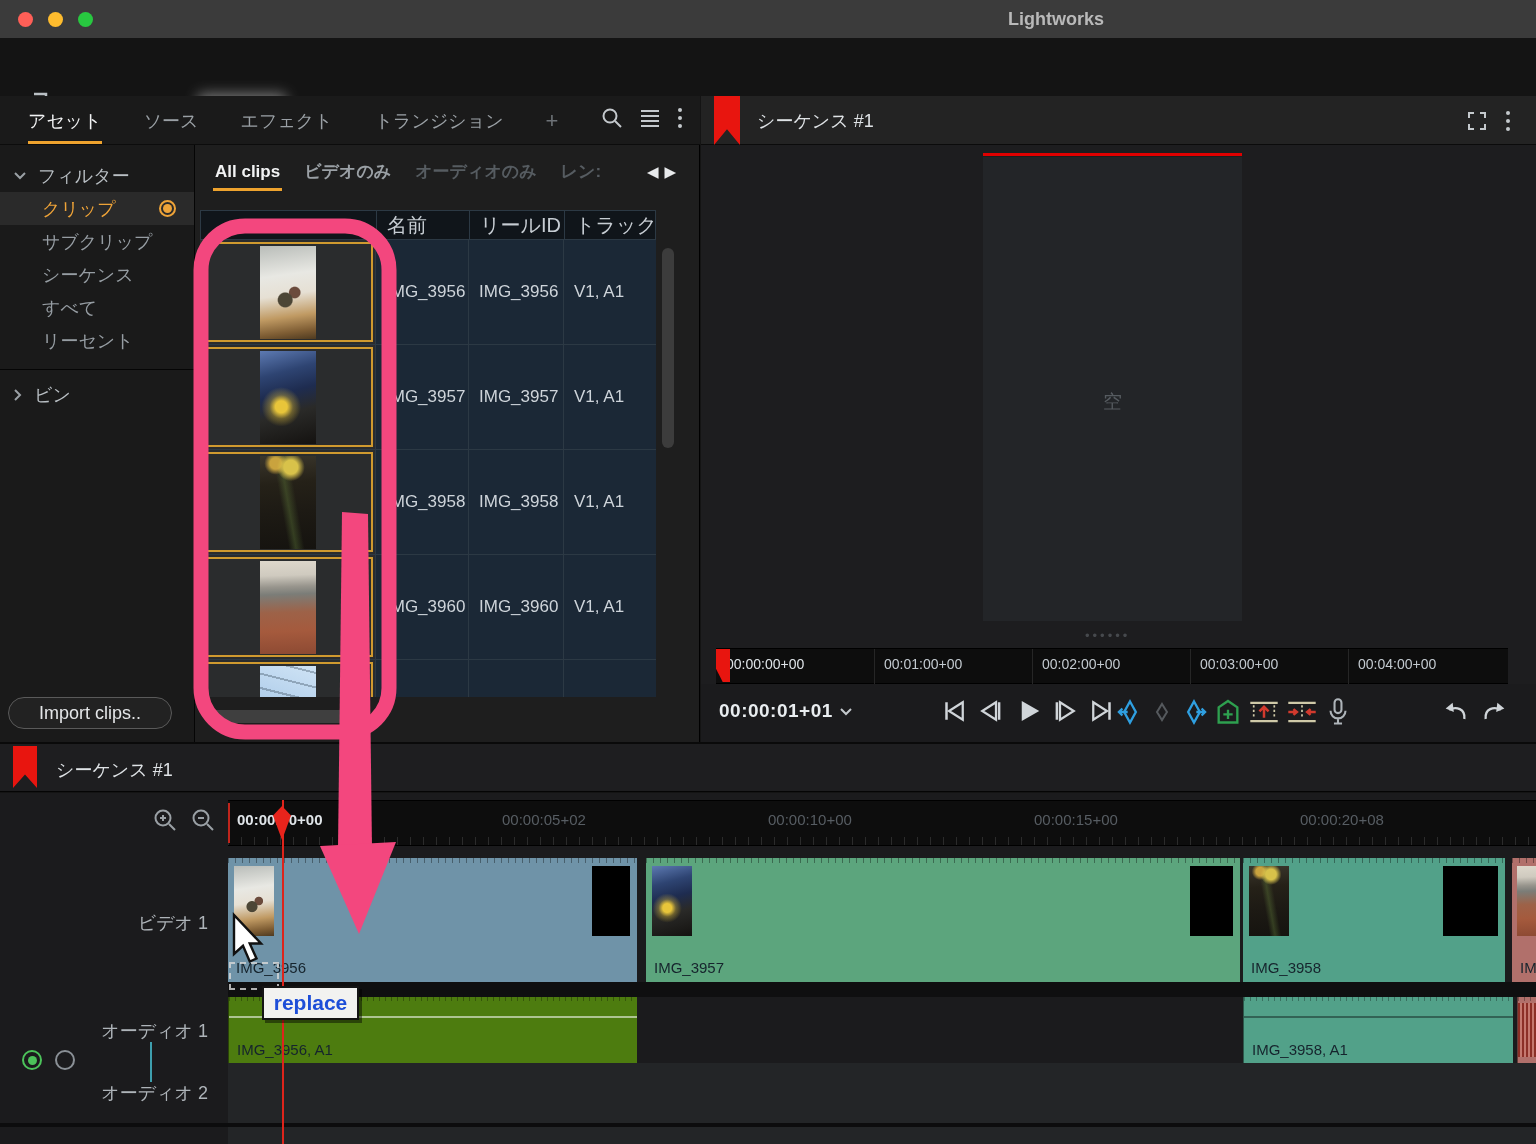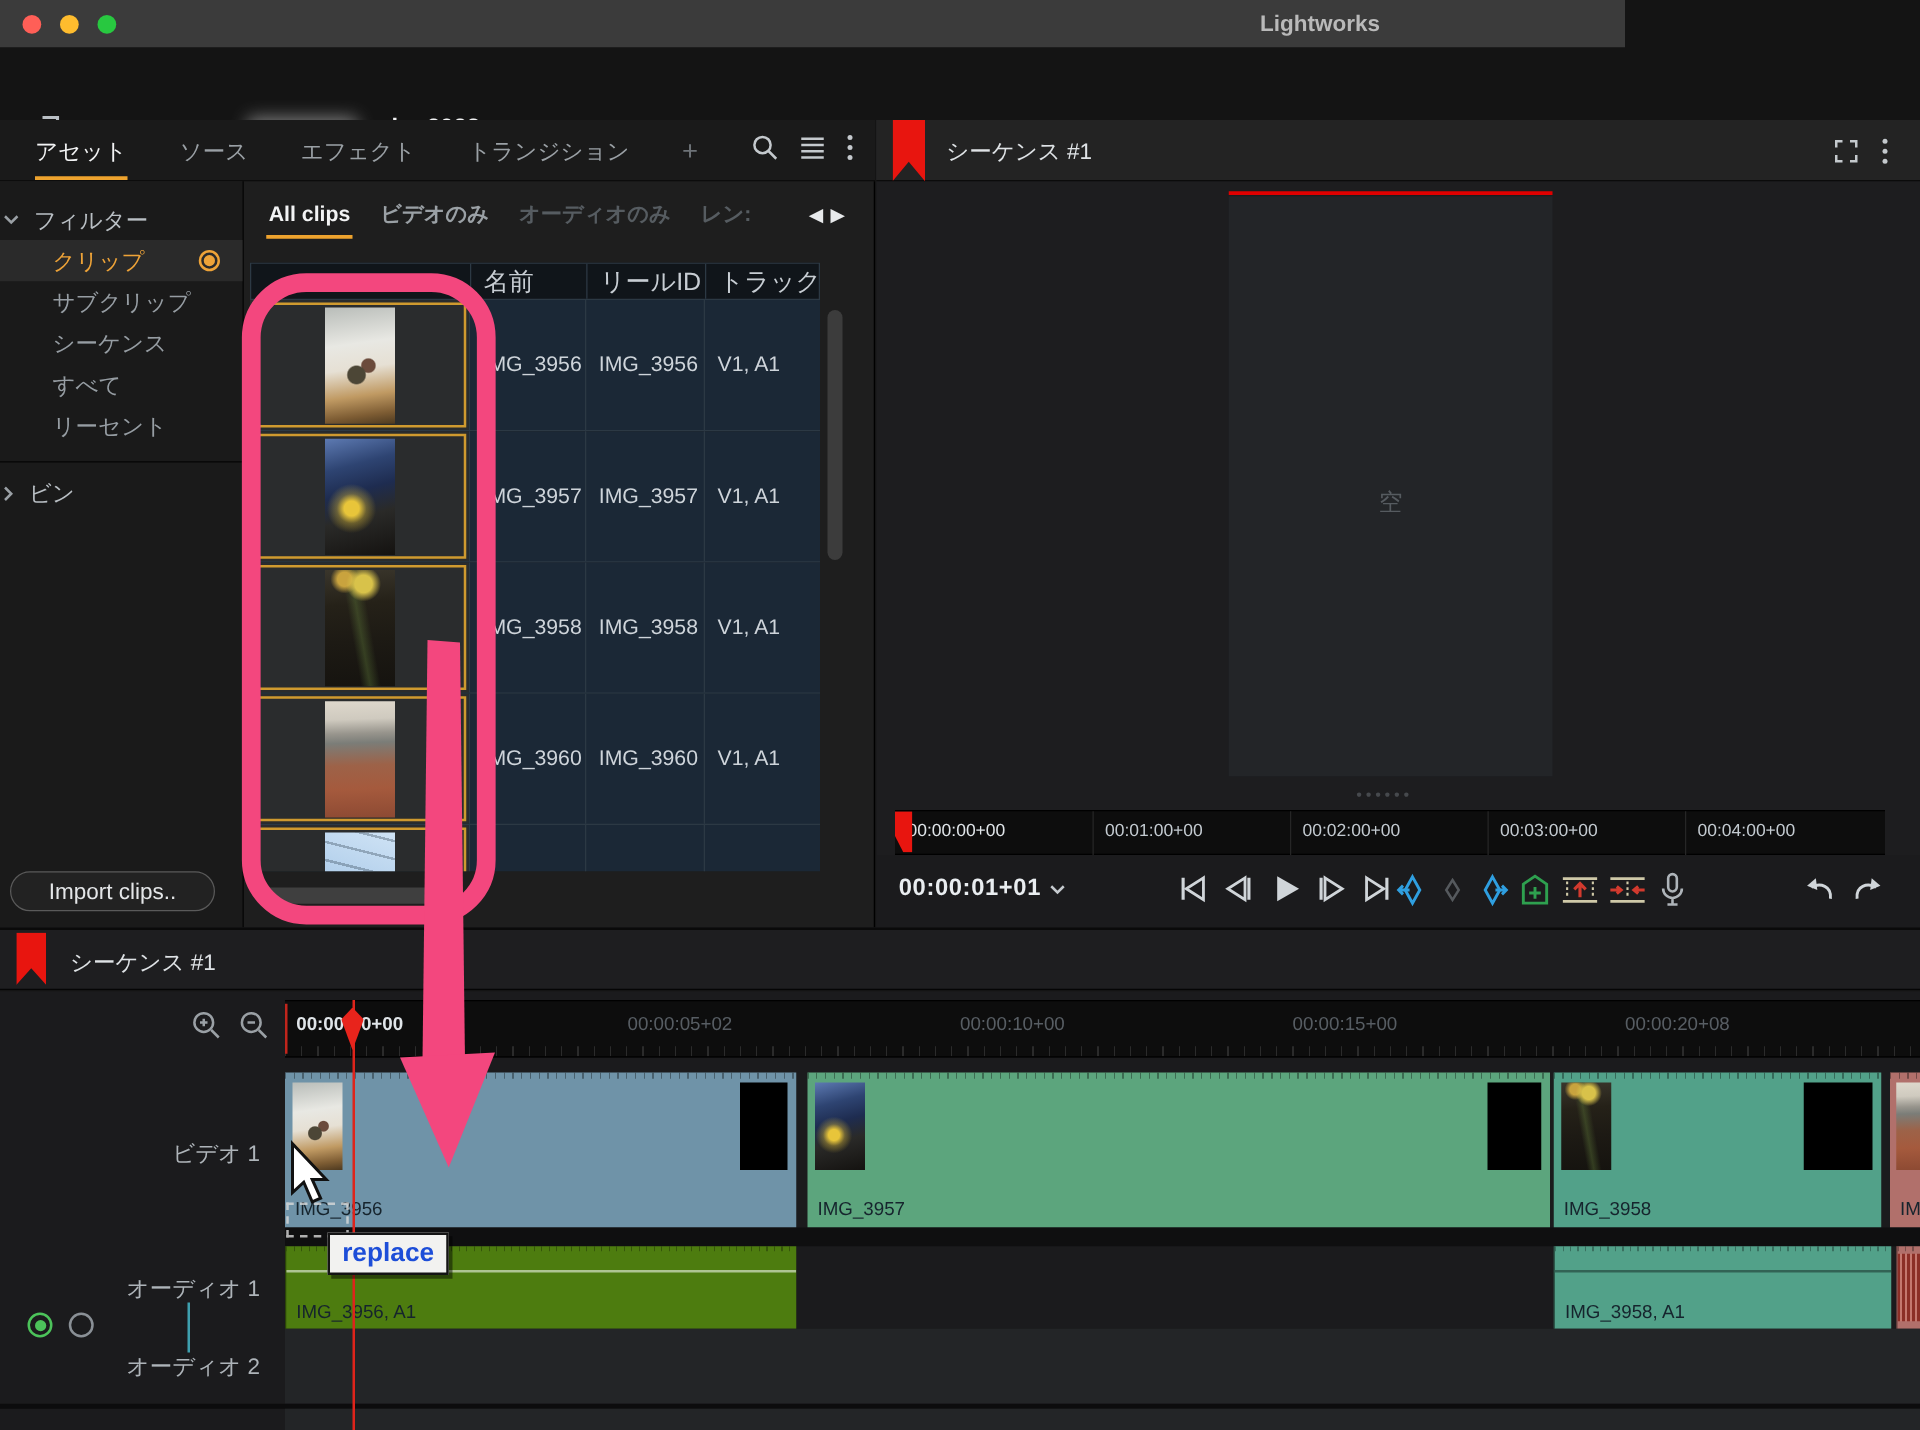--- a/index.html
+++ b/index.html
@@ -2,21 +2,21 @@
 <html><head>
 <meta charset="utf-8">
 <style>
   * { margin:0; padding:0; box-sizing:border-box; }
   html,body { width:1536px; height:1144px; background:#141414; overflow:hidden;
     font-family:"Liberation Sans","DejaVu Sans",sans-serif; }
   .abs { position:absolute; }
   #app { position:relative; width:1536px; height:1144px; background:#141414; }
 
   
-  .titlebar { left:0; top:0; width:1300px; height:38px; background:#3b3b3b; }
+  .titlebar { left:0; top:0; width:1536px; height:38px; background:#3b3b3b; }
   .dot { top:12px; width:15px; height:15px; border-radius:50%; }
   .win-title { top:9px; left:1008px; color:#b9b9b9; font-weight:bold; font-size:18px; }
 
   
   .projectbar { left:0; top:38px; width:1536px; height:58px; background:#141414; }
   .backbtn { left:16px; top:52px; width:34px; height:30px; }
   .proj-label { left:80px; top:55px; font-size:19px; color:#7e8287; }
   .proj-blur { left:198px; top:56px; width:88px; height:22px; background:#8f8f8f; filter:blur(7px); opacity:.85; border-radius:4px;}
   .proj-name { left:292px; top:54px; font-size:19px; font-weight:bold; color:#f2f3f4; }
   .proj-chev { left:368px; top:61px; }
@@ -29,21 +29,21 @@
   .left-panel { left:0; top:96px; width:700px; height:646px; background:#1e1e1e; border-right:1px solid #000; }
   .panel-tabs { left:0; top:0; width:700px; height:49px; background:#1a1a1a; border-bottom:1px solid #0c0c0c; display:flex; align-items:center; padding-left:28px; gap:42px;}
   .ptab { font-size:18px; color:#9aa0a5; padding:12px 0 8px 0; border-bottom:3px solid transparent;}
   .ptab.active { color:#f2f3f4; border-bottom-color:#eea32e; }
   .ptab.plus { color:#6d7277; font-size:22px; }
   .panel-tab-icons { position:absolute; right:16px; top:10px; display:flex; gap:14px; align-items:center;}
 
   
   .sidebar { left:0; top:49px; width:195px; height:597px; background:#1a1a1a; border-right:1px solid #050505;}
   .side-item { position:relative; height:33px; display:flex; align-items:center; font-size:18px; color:#969da3; padding-left:42px; }
-  .side-head { padding-left:3px; gap:12px; color:#b9bfc4; }
+  .side-head { padding-left:14px; gap:12px; color:#b9bfc4; }
   .side-item.sel { background:#2a2a2a; color:#eea338; }
   .radio-target { position:absolute; right:18px; top:8px; width:17px; height:17px; border:2px solid #eea338; border-radius:50%; display:flex; align-items:center; justify-content:center;}
   .radio-target::after { content:""; width:9px; height:9px; background:#eea338; border-radius:50%; }
   .side-divider { margin-top:12px; border-top:1px solid #050505; width:195px;}
 
   
   .clip-tabs { left:195px; top:49px; width:505px; height:50px; display:flex; align-items:center; padding-left:18px; gap:20px; }
   .ctab { font-size:17px; font-weight:bold; color:#9aa0a5; padding:12px 2px 6px 2px; border-bottom:3px solid transparent;}
   .ctab.active { color:#f2f3f4; border-bottom-color:#eea32e;}
   .ctab.dim { color:#565c61; }

